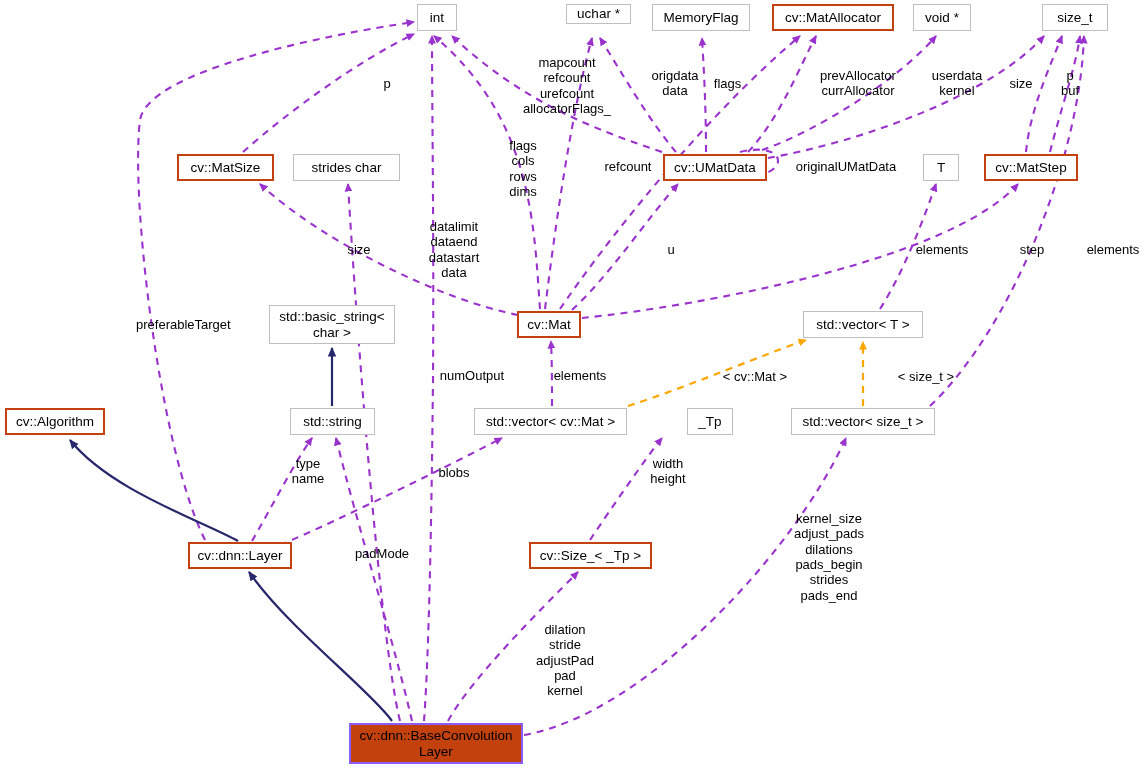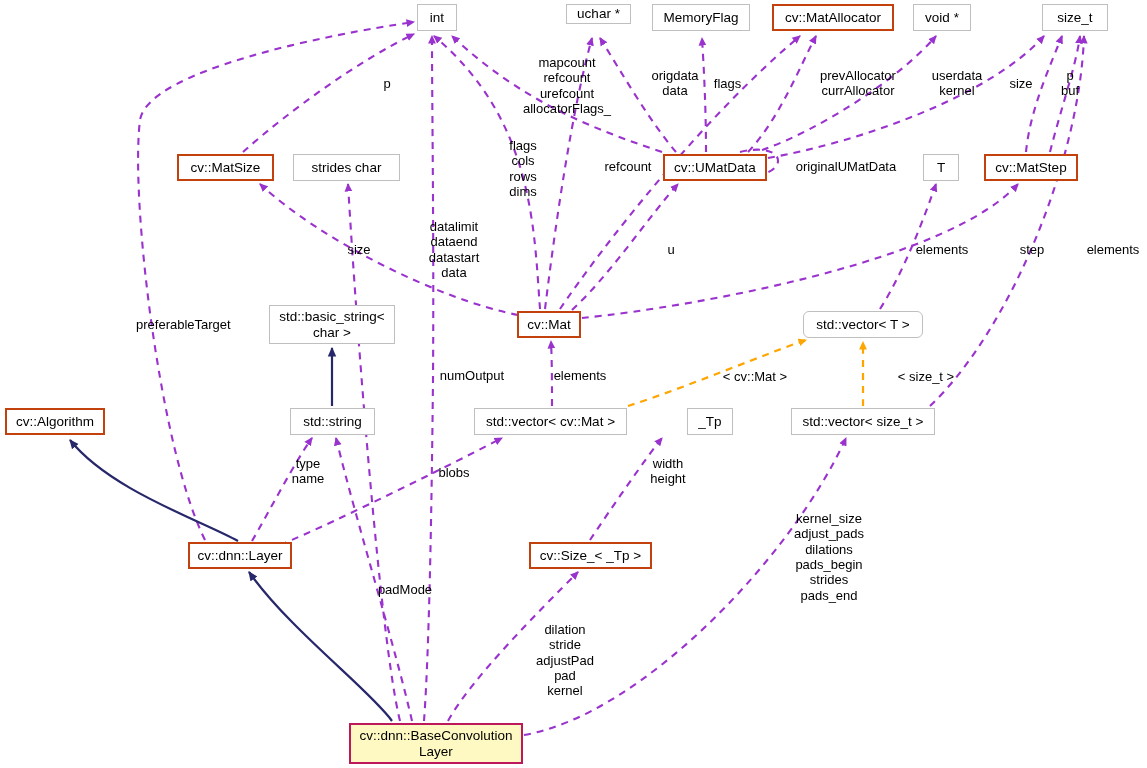--- a/index.html
+++ b/index.html
@@ -34,22 +34,22 @@
     font-size: 13.5px;
     color: #000000;
     line-height: 1.12;
     white-space: pre-line;
     z-index: 5;
   }
   .node.bold {
     border: 2px solid #c2410c;
   }
   .node.focus {
-    border: 2px solid #be185d;
-    background: #fef9c3;
+    border: 2px solid #8b5cf6;
+    background: #c2410c;
   }
   .elabel {
     position: absolute;
     font-size: 13px;
     color: #000000;
     line-height: 1.18;
     white-space: pre-line;
     text-align: center;
     z-index: 4;
     pointer-events: none;
@@ -153,21 +153,21 @@
       <div class="node" style="left: 913px; top: 4px; width: 58px; height: 27px;">void *</div>
       <div class="node" style="left: 1042px; top: 4px; width: 66px; height: 27px;">size_t</div>
       <div class="node bold" style="left: 177px; top: 154px; width: 97px; height: 27px;">cv::MatSize</div>
       <div class="node" style="left: 293px; top: 154px; width: 107px; height: 27px;">strides char</div>
       <div class="node bold" style="left: 663px; top: 154px; width: 104px; height: 27px;">cv::UMatData</div>
       <div class="node" style="left: 923px; top: 154px; width: 36px; height: 27px;">T</div>
       <div class="node bold" style="left: 984px; top: 154px; width: 94px; height: 27px;">cv::MatStep</div>
       <div class="node" style="left: 269px; top: 305px; width: 126px; height: 39px;">std::basic_string&lt;
  char &gt;</div>
       <div class="node bold" style="left: 517px; top: 311px; width: 64px; height: 27px;">cv::Mat</div>
-      <div class="node" style="left: 803px; top: 311px; width: 120px; height: 27px; border-radius: 6px;">std::vector&lt; T &gt;</div>
+      <div class="node" style="left: 803px; top: 311px; width: 120px; height: 27px;">std::vector&lt; T &gt;</div>
       <div class="node bold" style="left: 5px; top: 408px; width: 100px; height: 27px;">cv::Algorithm</div>
       <div class="node" style="left: 290px; top: 408px; width: 85px; height: 27px;">std::string</div>
       <div class="node" style="left: 474px; top: 408px; width: 153px; height: 27px;">std::vector&lt; cv::Mat &gt;</div>
       <div class="node" style="left: 647px; top: 408px; width: 46px; height: 27px; margin-left: 40px;">_Tp</div>
       <div class="node" style="left: 791px; top: 408px; width: 144px; height: 27px;">std::vector&lt; size_t &gt;</div>
       <div class="node bold" style="left: 188px; top: 542px; width: 104px; height: 27px;">cv::dnn::Layer</div>
       <div class="node bold" style="left: 529px; top: 542px; width: 123px; height: 27px;">cv::Size_&lt; _Tp &gt;</div>
       <div class="node focus" style="left: 349px; top: 723px; width: 174px; height: 41px;">cv::dnn::BaseConvolution
 Layer</div>
     </div>
@@ -211,21 +211,21 @@
 name</div>
       <div class="elabel" style="left: 432px; top: 465px; width: 44px;">blobs</div>
       <div class="elabel" style="left: 643px; top: 456px; width: 50px;">width
 height</div>
       <div class="elabel" style="left: 789px; top: 511px; width: 80px;">kernel_size
 adjust_pads
 dilations
 pads_begin
 strides
 pads_end</div>
-      <div class="elabel" style="left: 371px; top: 546px; width: 68px; margin-top: 36px;">padMode</div>
+      <div class="elabel" style="left: 348px; top: 546px; width: 68px;">padMode</div>
       <div class="elabel" style="left: 527px; top: 622px; width: 76px;">dilation
 stride
 adjustPad
 pad
 kernel</div>
     </div>
 
 </div>
 
 </body></html>

